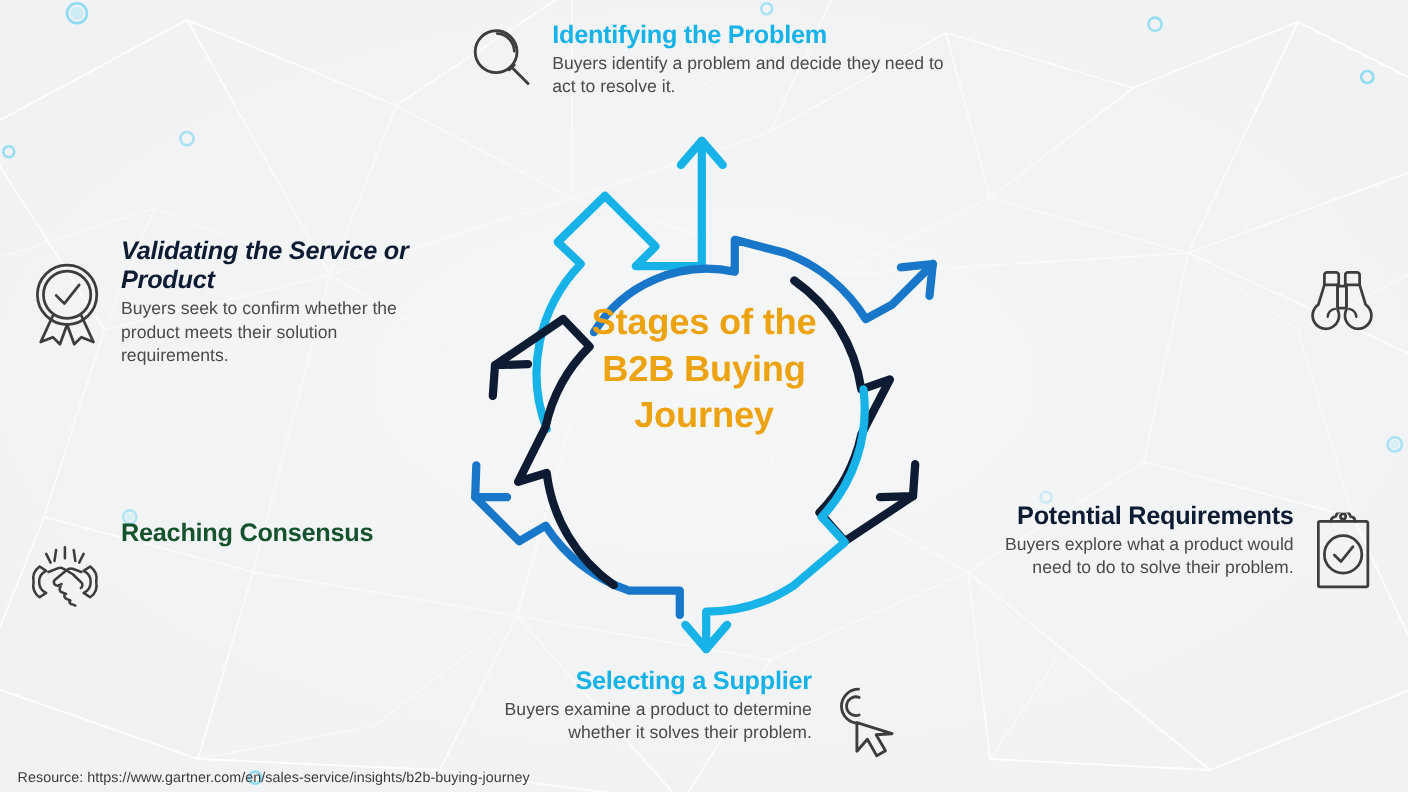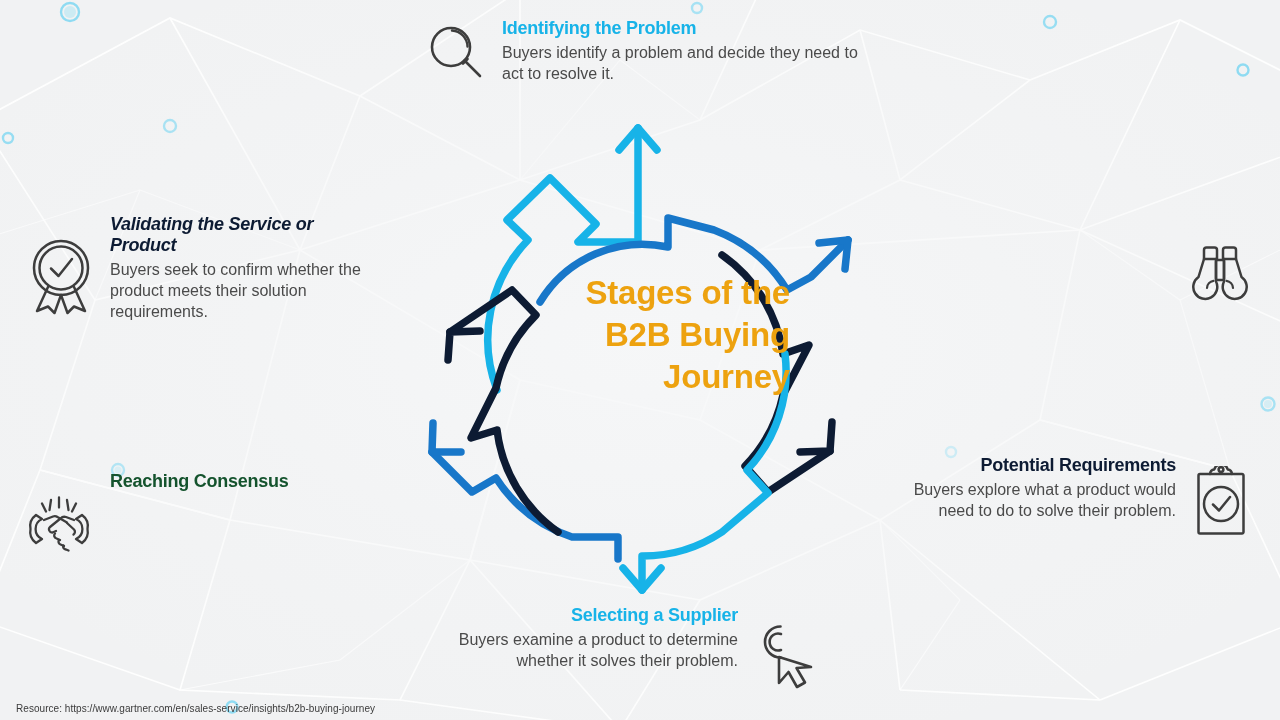--- a/index.html
+++ b/index.html
@@ -46,35 +46,35 @@
     height: 520px;
     z-index: 3;
   }
 
   #center-title {
     position: absolute;
     left: 490px;
     top: 272px;
     width: 300px;
     z-index: 4;
-    text-align: right;
+    text-align: center;
     font-size: 33px;
     font-weight: bold;
     line-height: 1.28;
     letter-spacing: -0.2px;
   }
   #center-title .ln { display: block; }
 
   
   .stage { position: absolute; z-index: 5; }
 
   .stage-title {
     font-weight: bold;
     line-height: 1.16;
-    font-size: 18px;
+    font-size: 23px;
     letter-spacing: -0.25px;
     margin-bottom: 3px;
   }
 
   .stage-body {
     font-size: 16px;
     line-height: 1.33;
     color: #4a4a4a;
   }
 
@@ -98,21 +98,21 @@
 
   #stage-validating        { left: 110px; top: 214px; width: 268px; text-align: left; }
   #icon-award              { left: 28px;  top: 237px; }
 
   
   #footer {
     position: absolute;
     left: 16px;
     bottom: 6px;
     z-index: 6;
-    font-size: 10px;
+    font-size: 13px;
     color: #3b3b3b;
     letter-spacing: 0.05px;
     white-space: nowrap;
   }
 </style>
 </head>
 <body>
 
 <div id="canvas">
 

